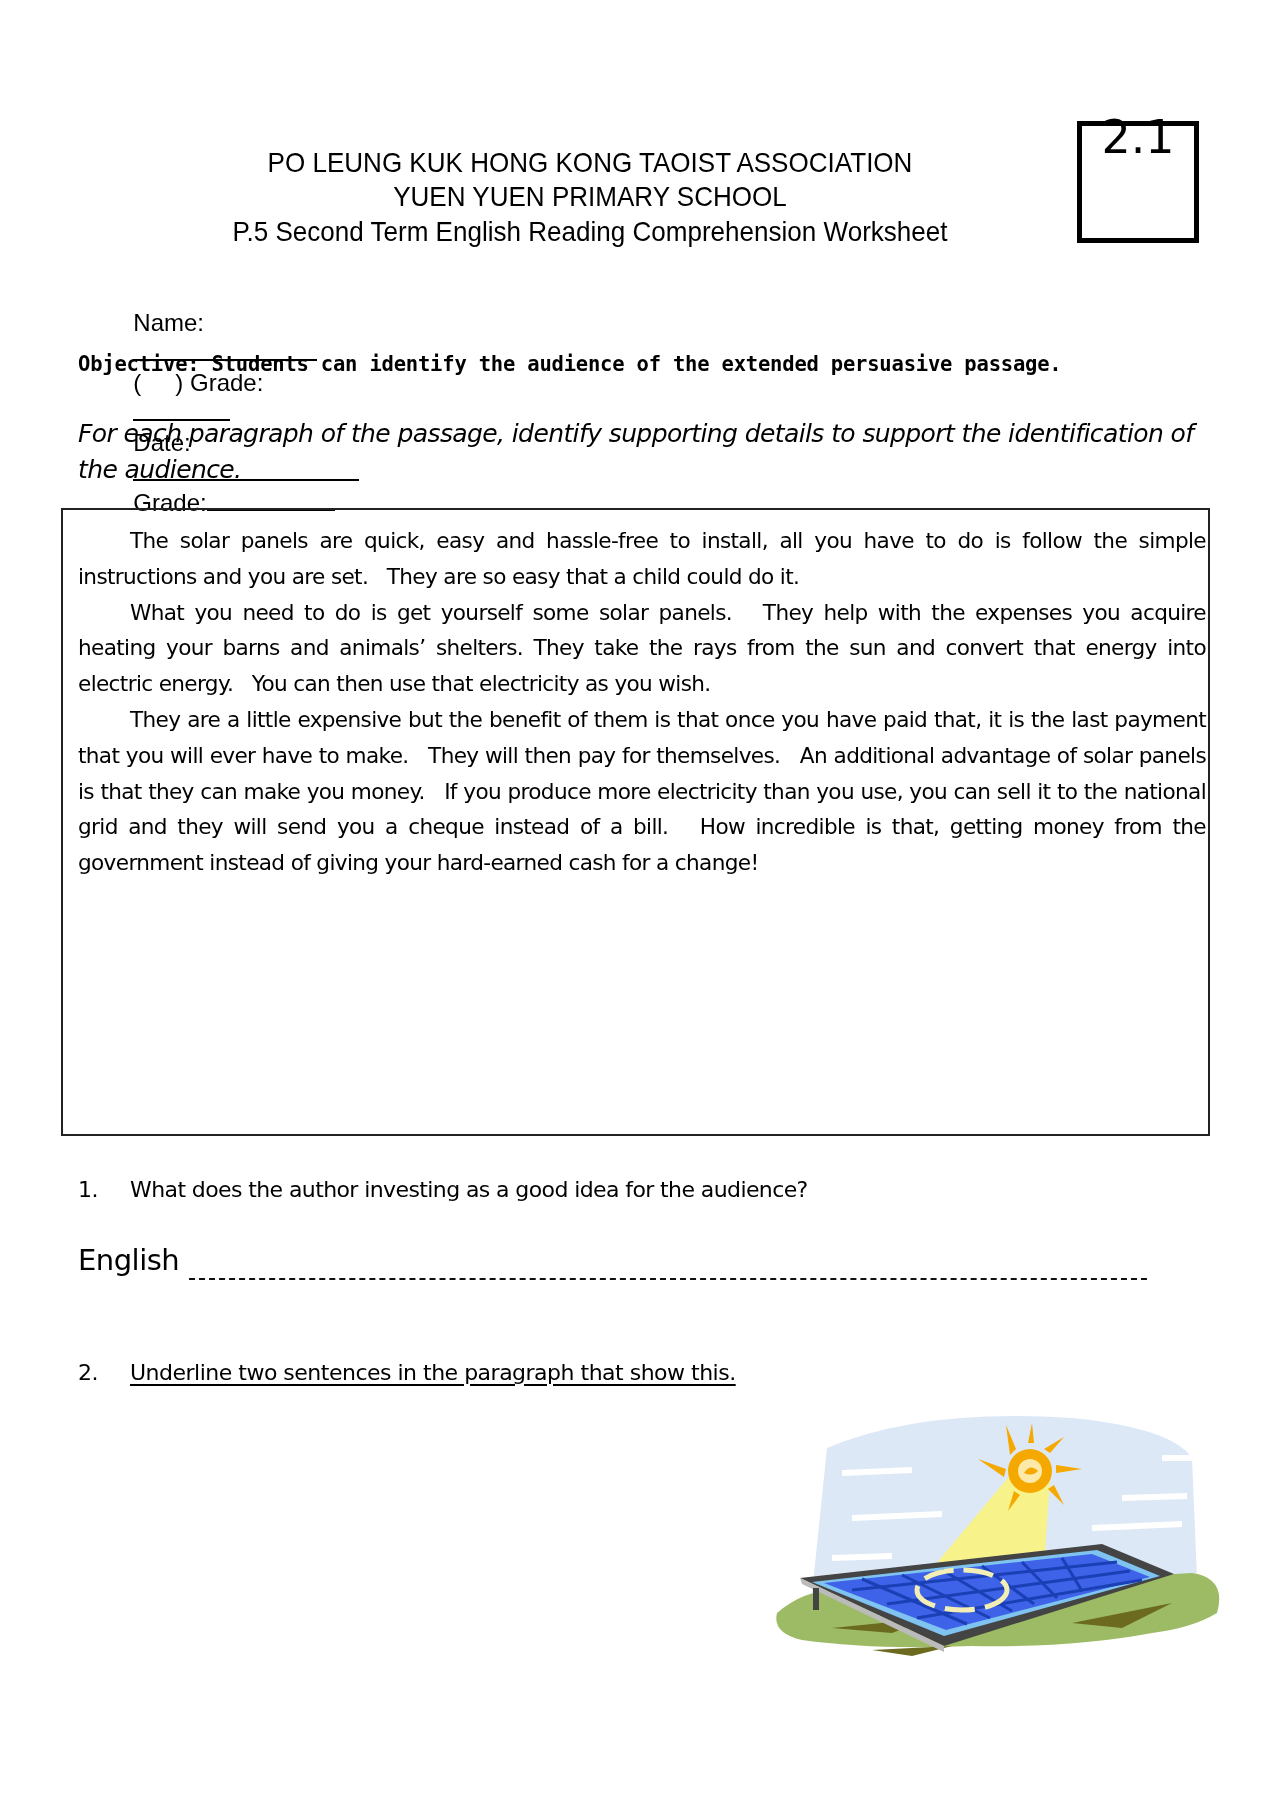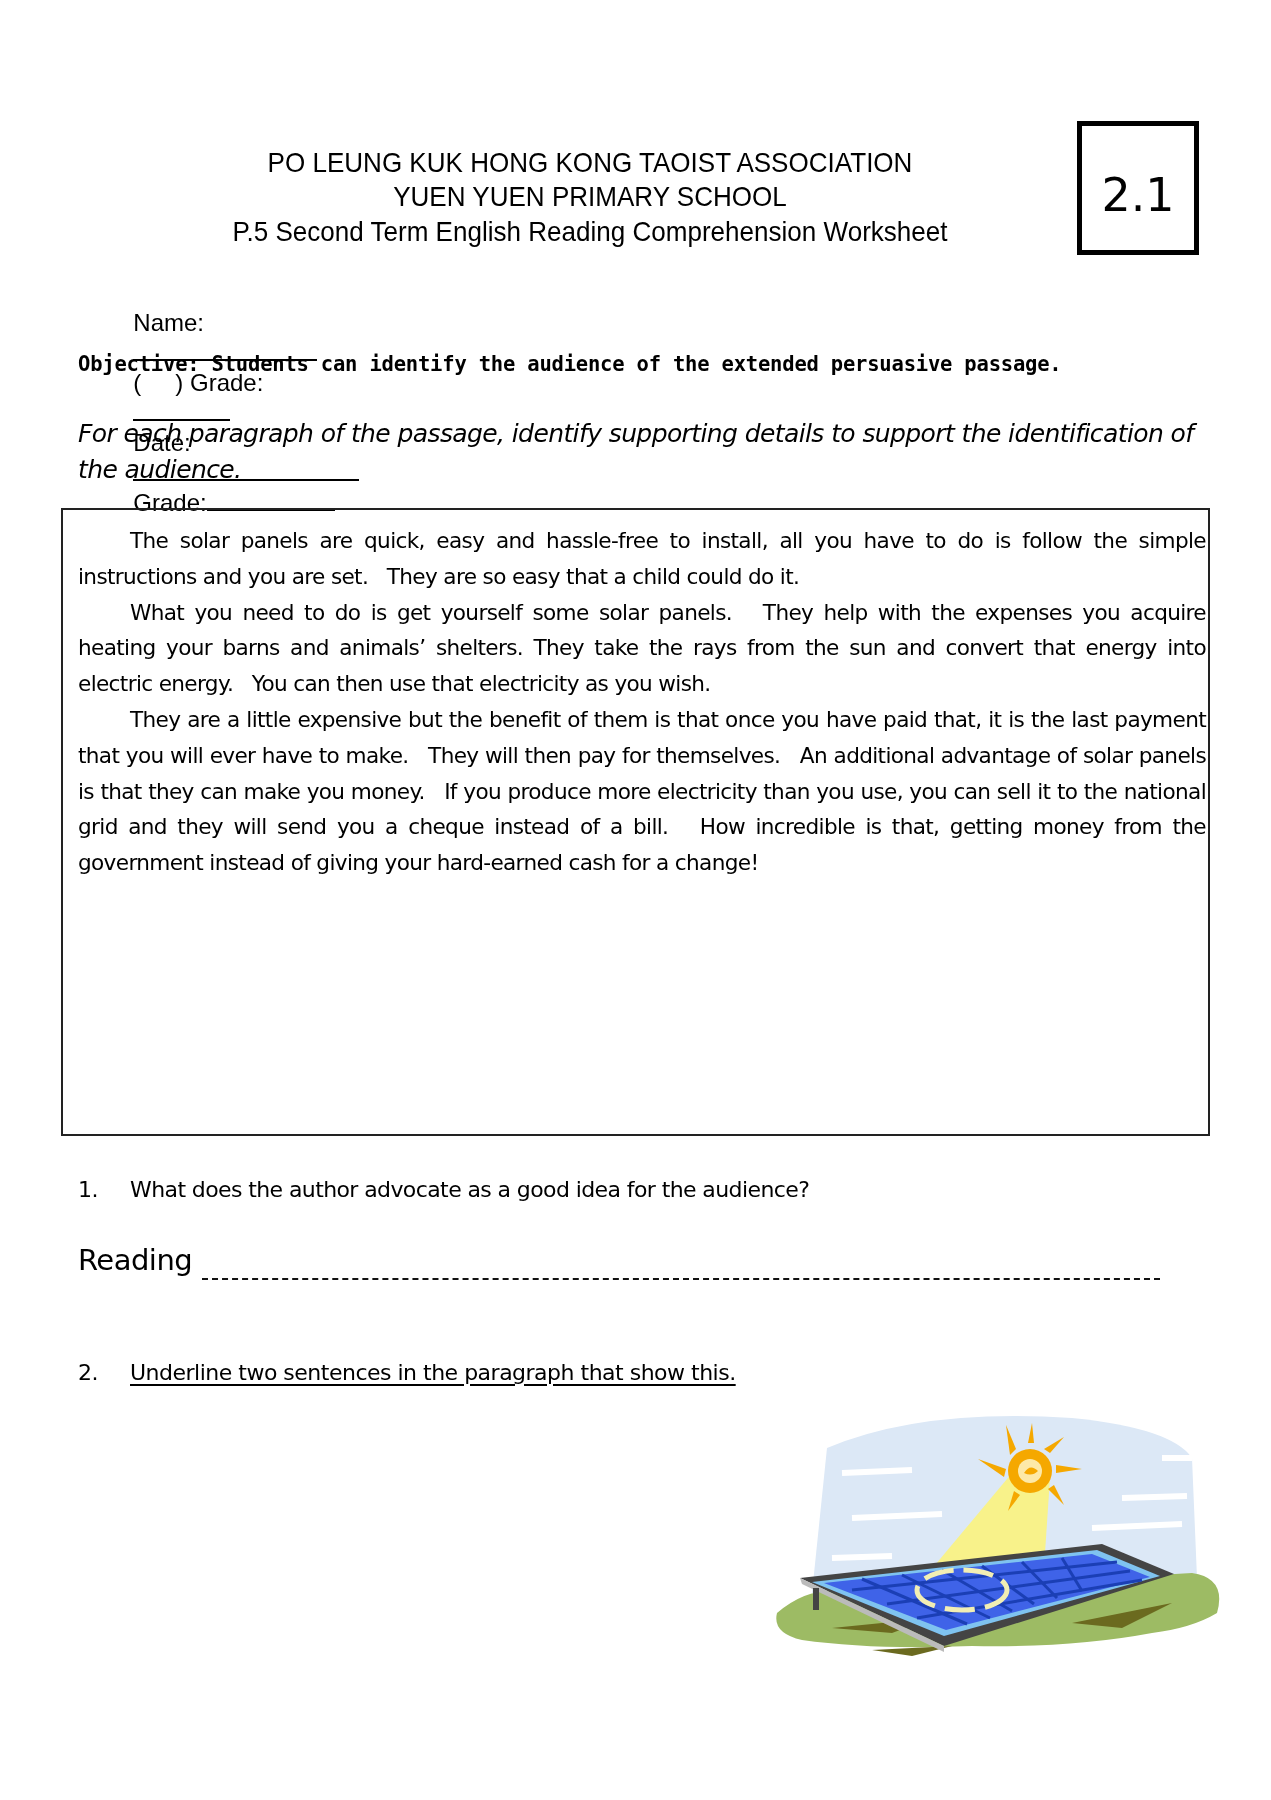--- a/index.html
+++ b/index.html
@@ -15,22 +15,22 @@
       font-family: "Liberation Sans", sans-serif; font-size: 28px; line-height: 34px;
       transform: scaleX(0.93); transform-origin: 590px 0;
     }
     #h1 { top: 146px; }
     #h2 { top: 180px; }
     #h3 { top: 215px; }
 
     .badge {
       position: absolute; left: 1077px; top: 121px; width: 112px; height: 112px;
       border: 5px solid #000; box-sizing: content-box;
-      display: flex; align-items: flex-end; justify-content: center;
-      font-family: "DejaVu Sans", sans-serif; font-size: 46px; padding-bottom: 12px;
+      display: flex; align-items: flex-start; justify-content: center;
+      font-family: "DejaVu Sans", sans-serif; font-size: 46px; padding-bottom: 0;
     }
     .badge span { position: relative; top: -16px; }
 
     .info-line {
       position: absolute; top: 278px; left: 120px;
       font-family: "Liberation Sans", sans-serif; font-size: 24px; line-height: 30px;
       white-space: pre;
     }
     .blank { display: inline-block; border-bottom: 2px solid #000; height: 20px; vertical-align: baseline; }
 
@@ -101,24 +101,24 @@
 <div class="instructions">For each paragraph of the passage, identify supporting details to support the identification of the audience.</div>
 
 <div class="passage-box"></div>
 <div class="passage">
   <p>The solar panels are quick, easy and hassle-free to install, all you have to do is follow the simple instructions and you are set.&nbsp;&nbsp; They are so easy that a child could do it.</p>
   <p>What you need to do is get yourself some solar panels.&nbsp;&nbsp; They help with the expenses you acquire heating your barns and animals’ shelters. They take the rays from the sun and convert that energy into electric energy.&nbsp;&nbsp; You can then use that electricity as you wish.</p>
   <p>They are a little expensive but the benefit of them is that once you have paid that, it is the last payment that you will ever have to make.&nbsp;&nbsp; They will then pay for themselves.&nbsp;&nbsp; An additional advantage of solar panels is that they can make you money.&nbsp;&nbsp; If you produce more electricity than you use, you can sell it to the national grid and they will send you a cheque instead of a bill.&nbsp;&nbsp; How incredible is that, getting money from the government instead of giving your hard-earned cash for a change!</p>
 </div>
 
 <div class="q1">
-  <span class="qnum">1.</span><span>What does the author advocate as a good idea for the audience?</span>
+  <span class="qnum">1.</span><span>What does the author investing as a good idea for the audience?</span>
 </div>
 <div class="answer-line">
-  <span>Reading</span>
+  <span>English</span>
   <span class="answer-blank"></span>
 </div>
 
 <div class="q2">
   <div class="row">
     <span class="qnum">2.</span>
     <div class="body">
       <div class="underline">Underline two sentences in the paragraph that show this.</div>
     </div>
   </div>

